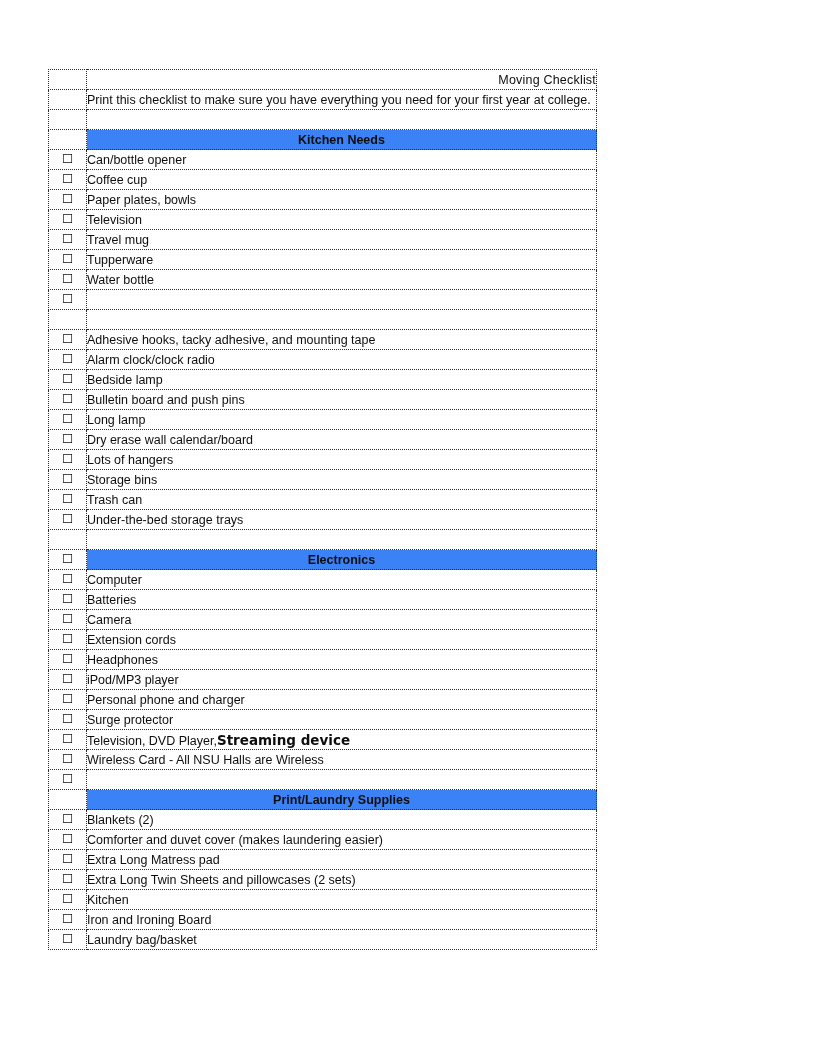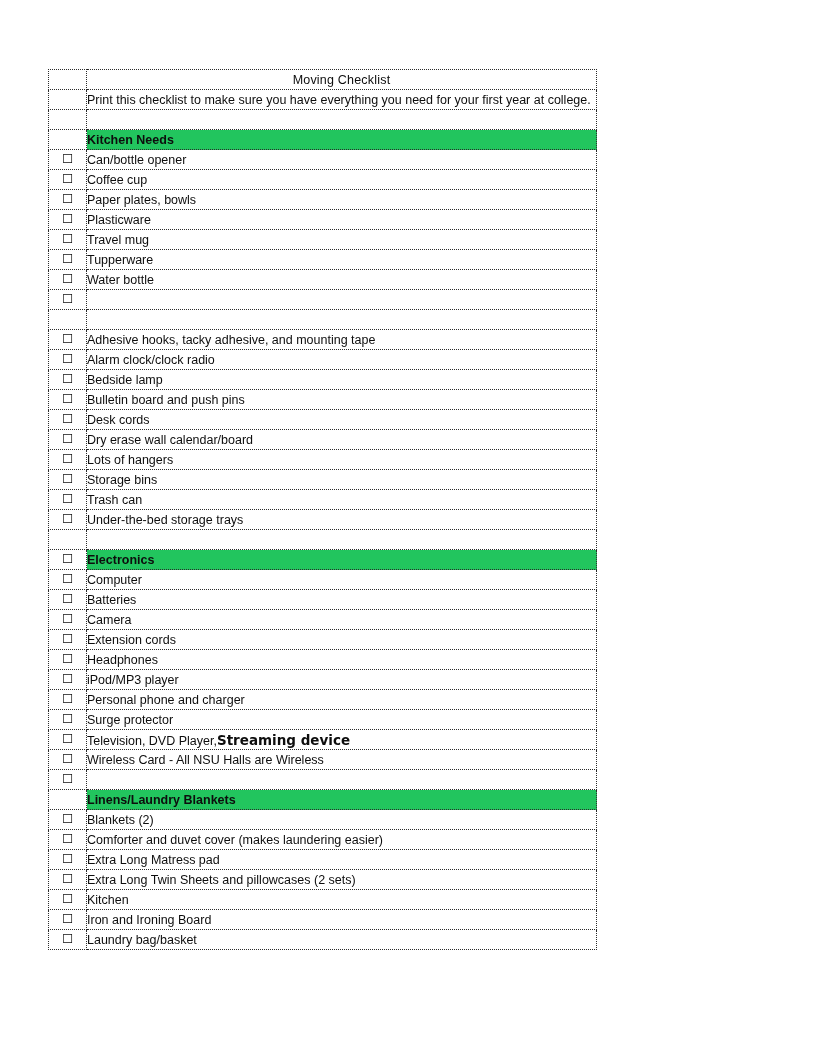--- a/index.html
+++ b/index.html
@@ -53,21 +53,21 @@
     text-align: center;
     font-size: 13px;
     line-height: 1;
     color: #000;
     font-family: "DejaVu Sans", sans-serif;
   }
   .cb span { display: inline-block; }
 
   
   .title-cell {
-    text-align: center;
+    text-align: right;
     font-size: 18.5px;
     font-weight: 400;
     color: #111;
     height: 28px;
     letter-spacing: 0.2px;
   }
 
   
   .desc-cell {
     padding-left: 3px;
@@ -80,24 +80,25 @@
   }
   .desc-overflow .clip {
     display: block;
     width: 510px;
     overflow: hidden;
     white-space: nowrap;
   }
 
   
   .sec-head {
-    background: #22c55e;
+    background: #3b82f6;
     color: #ffffff;
     font-weight: bold;
     font-size: 13px;
+    text-align: center;
     height: 21px;
   }
 
   
   .item-cell {
     padding-left: 3px;
   }
   .item-cell .bold-extra {
     font-weight: bold;
     font-size: 13.5px;
@@ -141,21 +142,21 @@
         <tr>
           <td class="cb dot-l dot-r dot-t dot-b"><span>☐</span></td>
           <td class="item-cell dot-r dot-t dot-b">Coffee cup</td>
         </tr>
         <tr>
           <td class="cb dot-l dot-r dot-t dot-b"><span>☐</span></td>
           <td class="item-cell dot-r dot-t dot-b">Paper plates, bowls</td>
         </tr>
         <tr>
           <td class="cb dot-l dot-r dot-t dot-b"><span>☐</span></td>
-          <td class="item-cell dot-r dot-t dot-b">Plasticware</td>
+          <td class="item-cell dot-r dot-t dot-b">Television</td>
         </tr>
         <tr>
           <td class="cb dot-l dot-r dot-t dot-b"><span>☐</span></td>
           <td class="item-cell dot-r dot-t dot-b">Travel mug</td>
         </tr>
         <tr>
           <td class="cb dot-l dot-r dot-t dot-b"><span>☐</span></td>
           <td class="item-cell dot-r dot-t dot-b">Tupperware</td>
         </tr>
         <tr>
@@ -181,21 +182,21 @@
         <tr>
           <td class="cb dot-l dot-r dot-t dot-b"><span>☐</span></td>
           <td class="item-cell dot-r dot-t dot-b">Bedside lamp</td>
         </tr>
         <tr>
           <td class="cb dot-l dot-r dot-t dot-b"><span>☐</span></td>
           <td class="item-cell dot-r dot-t dot-b">Bulletin board and push pins</td>
         </tr>
         <tr>
           <td class="cb dot-l dot-r dot-t dot-b"><span>☐</span></td>
-          <td class="item-cell dot-r dot-t dot-b">Desk cords</td>
+          <td class="item-cell dot-r dot-t dot-b">Long lamp</td>
         </tr>
         <tr>
           <td class="cb dot-l dot-r dot-t dot-b"><span>☐</span></td>
           <td class="item-cell dot-r dot-t dot-b">Dry erase wall calendar/board</td>
         </tr>
         <tr>
           <td class="cb dot-l dot-r dot-t dot-b"><span>☐</span></td>
           <td class="item-cell dot-r dot-t dot-b">Lots of hangers</td>
         </tr>
         <tr>
@@ -257,21 +258,21 @@
         <tr>
           <td class="cb dot-l dot-r dot-t dot-b"><span>☐</span></td>
           <td class="item-cell dot-r dot-t dot-b">Wireless Card - All NSU Halls are Wireless</td>
         </tr>
         <tr>
           <td class="cb dot-l dot-r dot-t dot-b"><span>☐</span></td>
           <td class="dot-r dot-t dot-b"></td>
         </tr>
         <tr>
           <td class="dot-l dot-r dot-t dot-b"></td>
-          <td class="sec-head dot-r dot-t dot-b">Linens/Laundry Blankets</td>
+          <td class="sec-head dot-r dot-t dot-b">Print/Laundry Supplies</td>
         </tr>
         <tr>
           <td class="cb dot-l dot-r dot-t dot-b"><span>☐</span></td>
           <td class="item-cell dot-r dot-t dot-b">Blankets (2)</td>
         </tr>
         <tr>
           <td class="cb dot-l dot-r dot-t dot-b"><span>☐</span></td>
           <td class="item-cell dot-r dot-t dot-b">Comforter and duvet cover (makes laundering easier)</td>
         </tr>
         <tr>

